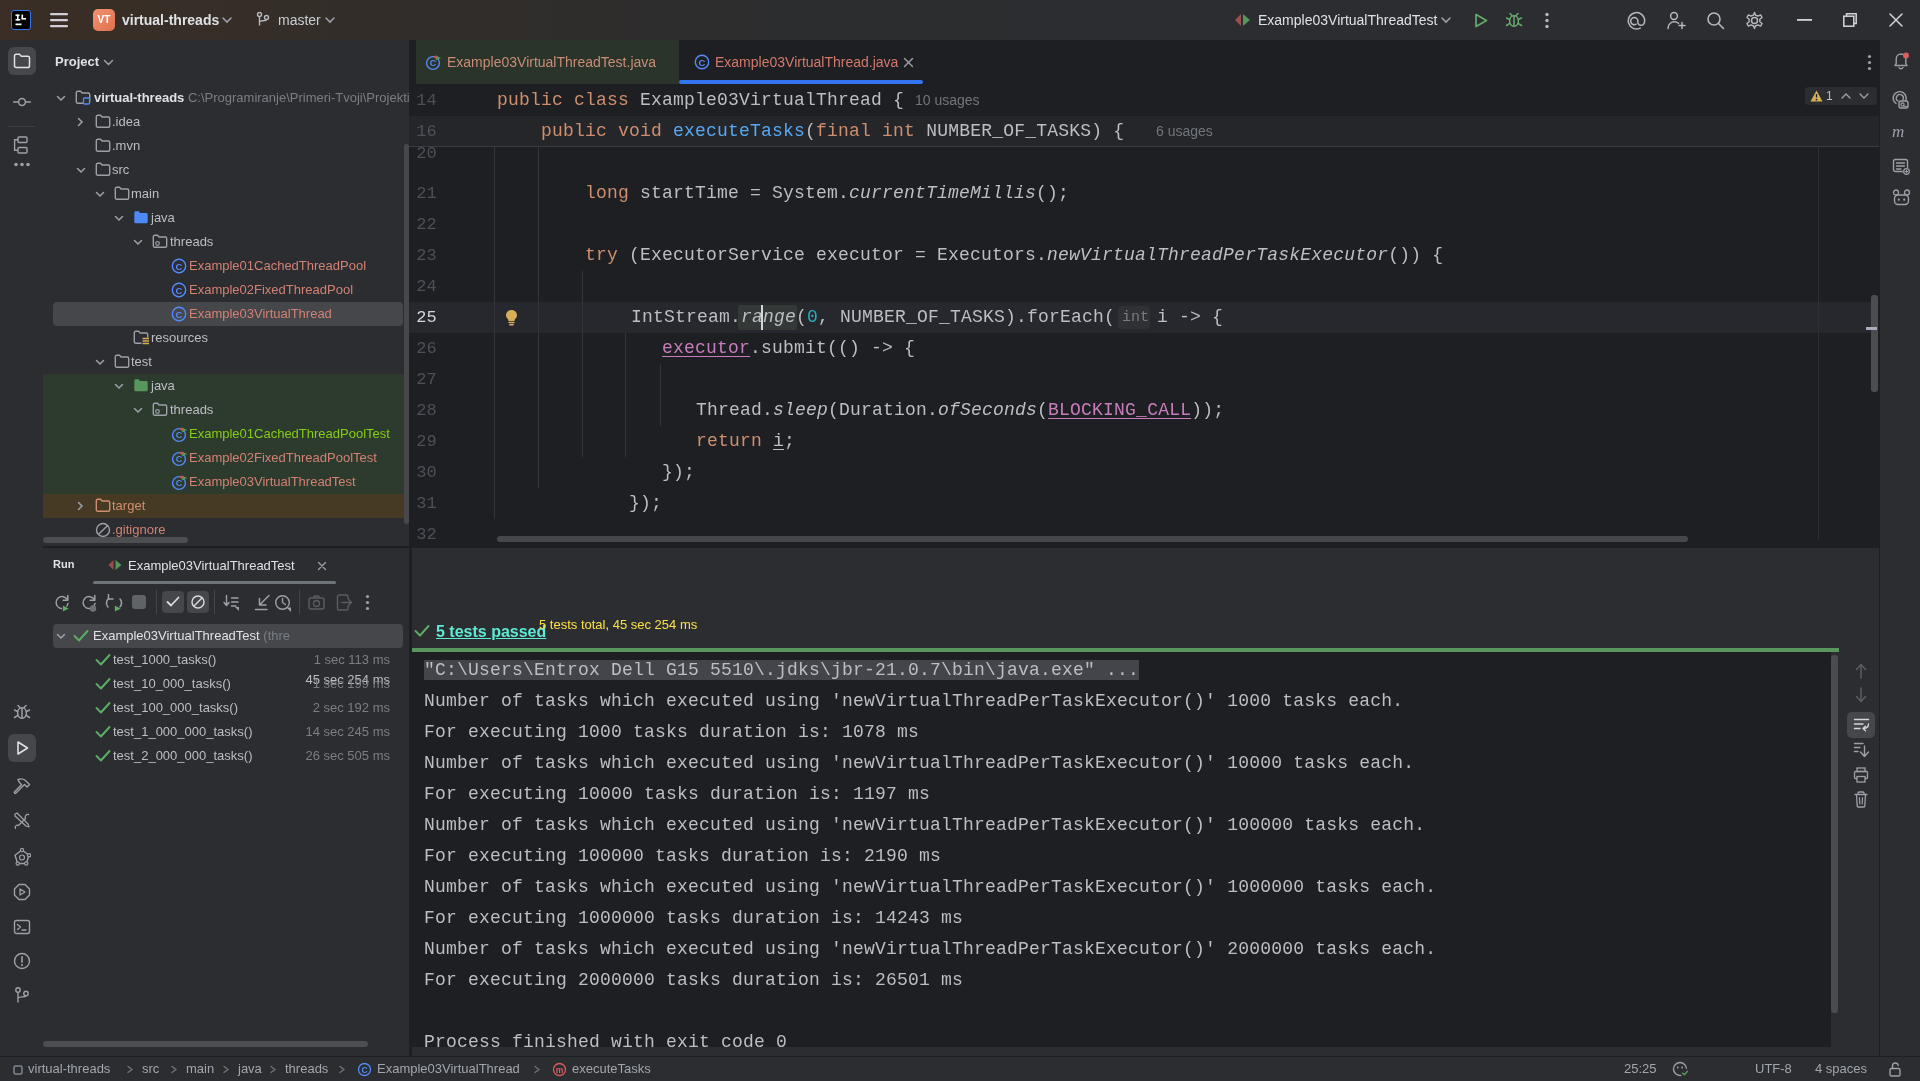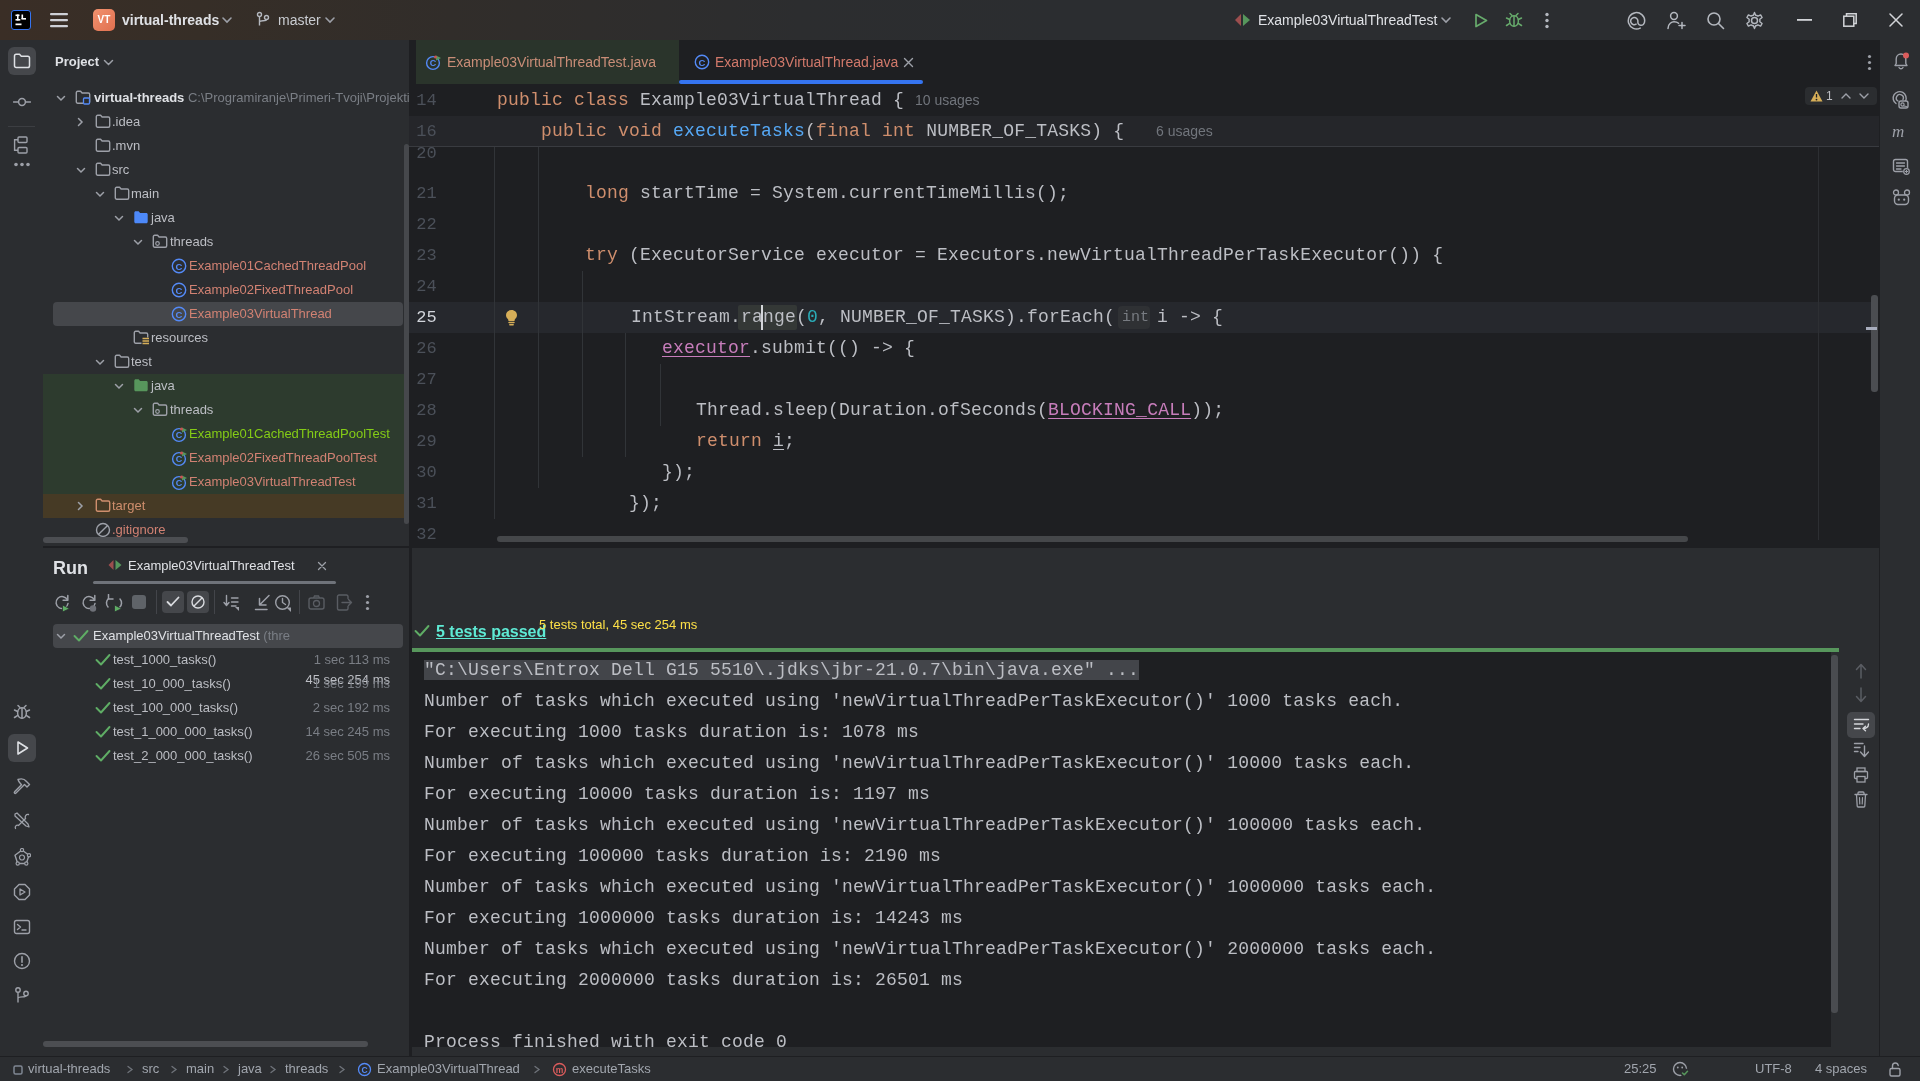--- a/index.html
+++ b/index.html
@@ -5,21 +5,21 @@
 * { margin:0; padding:0; box-sizing:border-box; }
 html,body { width:1920px; height:1081px; background:#1e1f22; overflow:hidden;
   font-family:"Liberation Sans", sans-serif; }
 .a { position:absolute; }
 .cl { position:absolute; font-family:"Liberation Mono",monospace; font-size:18px;
   line-height:31px; height:31px; letter-spacing:0.2px; white-space:pre; color:#bcbec4; }
 .ln { position:absolute; left:0px; width:28px; text-align:right;
   font-family:"Liberation Mono",monospace; font-size:17px; line-height:31px;
   letter-spacing:0.2px; color:#4b5059; }
 .kw { color:#cf8e6d; }
-.it { }
+.it { font-style:italic; }
 .pu { color:#c77dbb; }
 .un { text-decoration:underline; text-underline-offset:3px; }
 .cy { color:#2aacb8; }
 .cm { color:#7a7e85; }
 .fn { color:#56a8f5; }
 .trow { position:absolute; height:24px; line-height:24px; font-size:13px;
   color:#bcbec4; white-space:nowrap; }
 .dur { position:absolute; text-align:right; font-size:13px; line-height:24px;
   color:#7a7e85; }
 svg { display:block; }
@@ -477,21 +477,21 @@
       <path d="M1 1 L5 5 L9 1" stroke="#9da0a8" stroke-width="1.4" fill="none" stroke-linecap="round"></path>
     </svg>
 
   <div class="a" style="left:1462px;top:255px;width:7px;height:97px;background:#4b4d51;border-radius:3px;"></div>
   <div class="a" style="left:1457px;top:287px;width:11px;height:3px;background:#a8adbd;"></div>
   <div class="a" style="left:88px;top:496px;width:1191px;height:6px;background:#45474a;border-radius:3px;"></div>
 </div>
 
 <div class="a" id="runpanel" style="left:43px;top:548px;width:1836px;height:508px;background:#2b2d30;overflow:hidden;">
 
-  <div class="a" style="left:10px;top:10px;font-size:18px;font-weight:700;color:#dfe1e5;">Run</div>
+  <div class="a" style="left:10px;top:10px;font-size:11px;font-weight:700;color:#dfe1e5;">Run</div>
   <svg class="a" style="left:64px;top:10px;" width="16" height="14" viewBox="0 0 16 14">
     <path d="M6.5 2 L1.5 7 L6.5 12 Z" fill="#9c4e4e"></path>
     <path d="M8.5 2 L14.5 7 L8.5 12 Z" fill="#57965c"></path>
   </svg>
   <div class="a" style="left:85px;top:10px;font-size:13px;color:#dfe1e5;">Example03VirtualThreadTest</div>
   <svg class="a" style="left:274px;top:13px;" width="10" height="10" viewBox="0 0 10 10">
       <path d="M1.5 1.5 L8.5 8.5 M8.5 1.5 L1.5 8.5" stroke="#9da0a8" stroke-width="1.3" stroke-linecap="round"></path>
     </svg>
   <div class="a" style="left:50px;top:33px;width:243px;height:3px;background:#6f737a;border-radius:2px;"></div>
 

